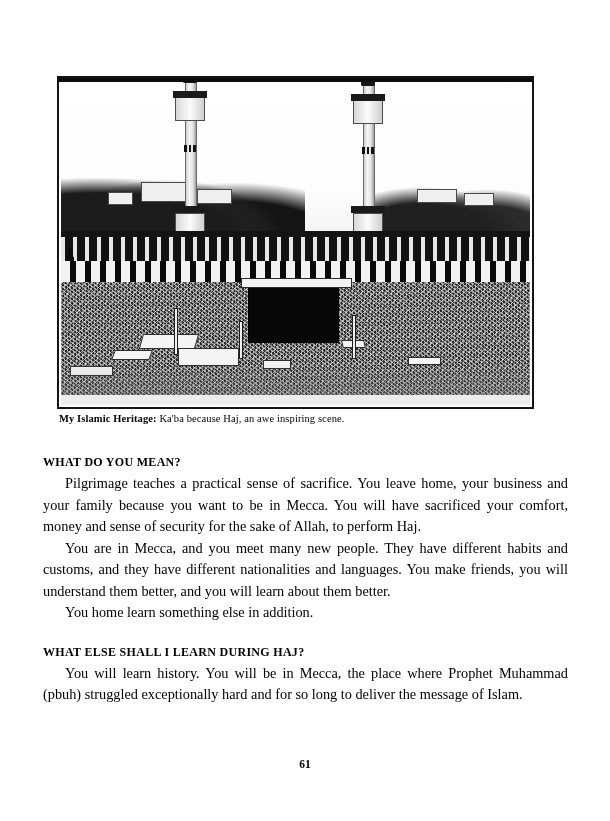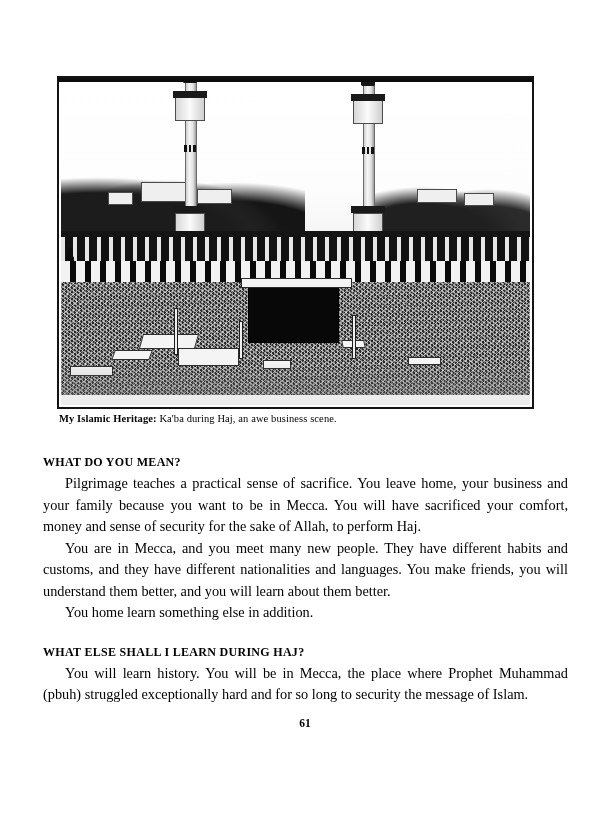--- a/index.html
+++ b/index.html
@@ -321,21 +321,21 @@
   }
   p.body + p.body {
     margin-top: 0;
   }
 
   
   .page-number {
     position: absolute;
     left: 0;
     right: 0;
-    top: 717px;
+    top: 758px;
     text-align: center;
     font-size: 11.5px;
     font-weight: bold;
   }
 </style>
 </head>
 <body>
 
 <div class="figure">
   <div class="photo-frame">
@@ -400,29 +400,29 @@
       <div class="pole pl3"></div>
 
       <div class="crowd-fade"></div>
       <div class="court-floor"></div>
     </div>
   </div>
 </div>
 
 <div class="caption">
   <span class="lead">My Islamic Heritage:</span>
-  <span>Ka'ba during Haj, an awe business scene.</span>
+  <span>Ka'ba because Haj, an awe inspiring scene.</span>
 </div>
 
 <div class="content">
 
   <h2 class="section">WHAT DO YOU MEAN?</h2>
 
   <p class="body">Pilgrimage teaches a practical sense of sacrifice.  You leave home, your business and your family because you want to be in Mecca.  You will have sacrificed your comfort, money and sense of security for the sake of Allah, to perform Haj.</p>
   <p class="body">You are in Mecca, and you meet many new people.  They have different habits and customs, and they have different nationalities and languages.  You make friends, you will understand them better, and you will learn about them better.</p>
   <p class="body">You home learn something else in addition.</p>
 
   <h2 class="section second">WHAT ELSE SHALL I LEARN DURING HAJ?</h2>
 
-  <p class="body">You will learn history.  You will be in Mecca, the place where Prophet Muhammad (pbuh) struggled exceptionally hard and for so long to security the message of Islam.</p>
+  <p class="body">You will learn history.  You will be in Mecca, the place where Prophet Muhammad (pbuh) struggled exceptionally hard and for so long to deliver the message of Islam.</p>
 </div>
 
 <div class="page-number">61</div>
 
 </body></html>

